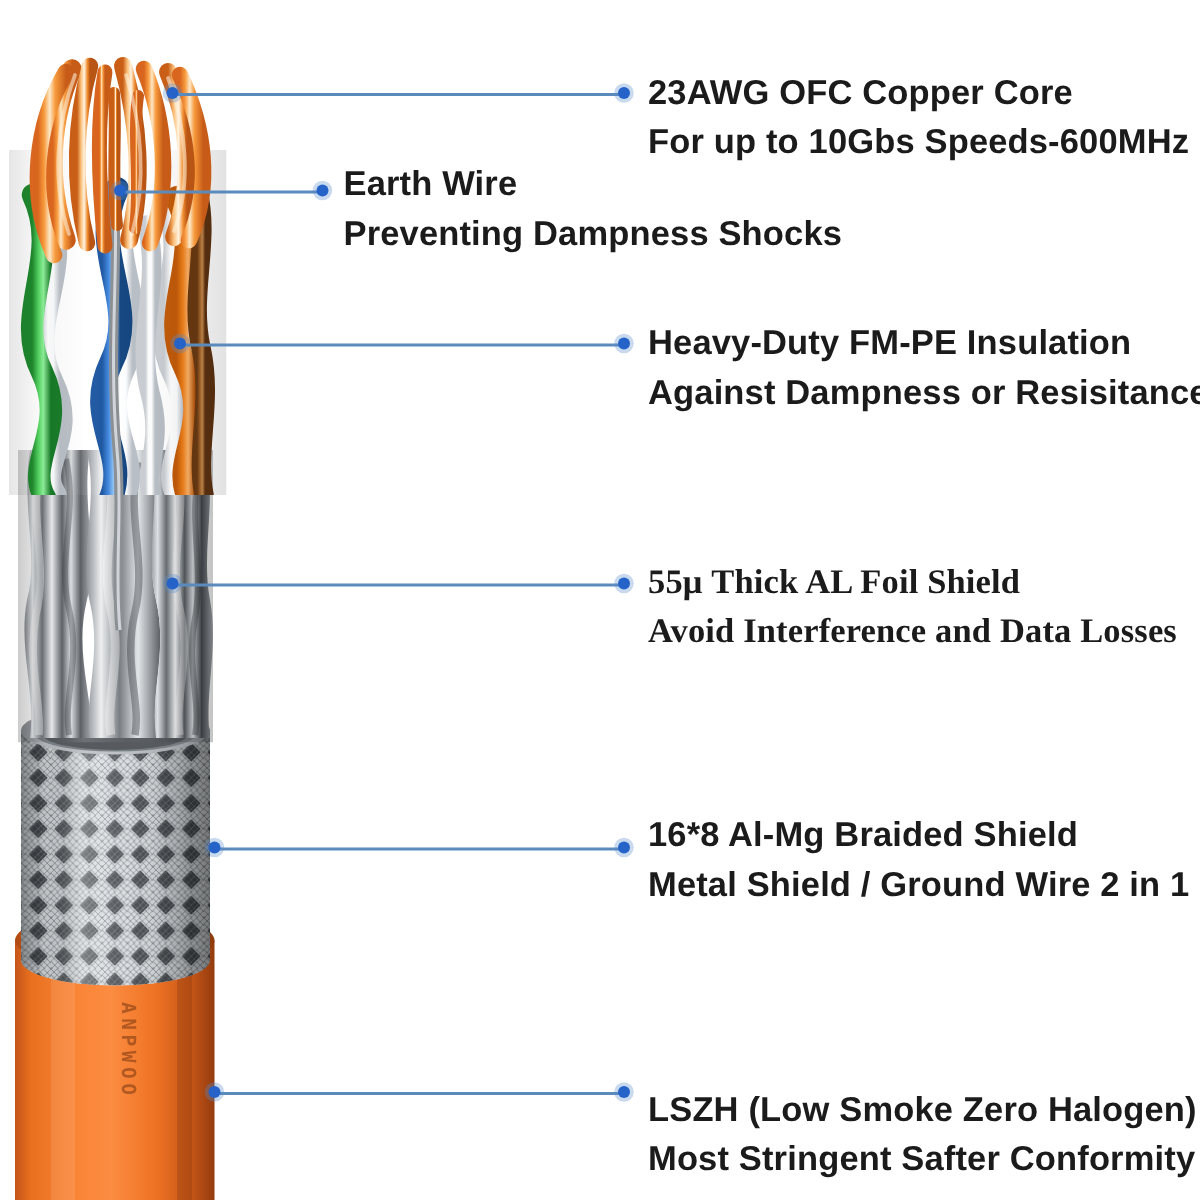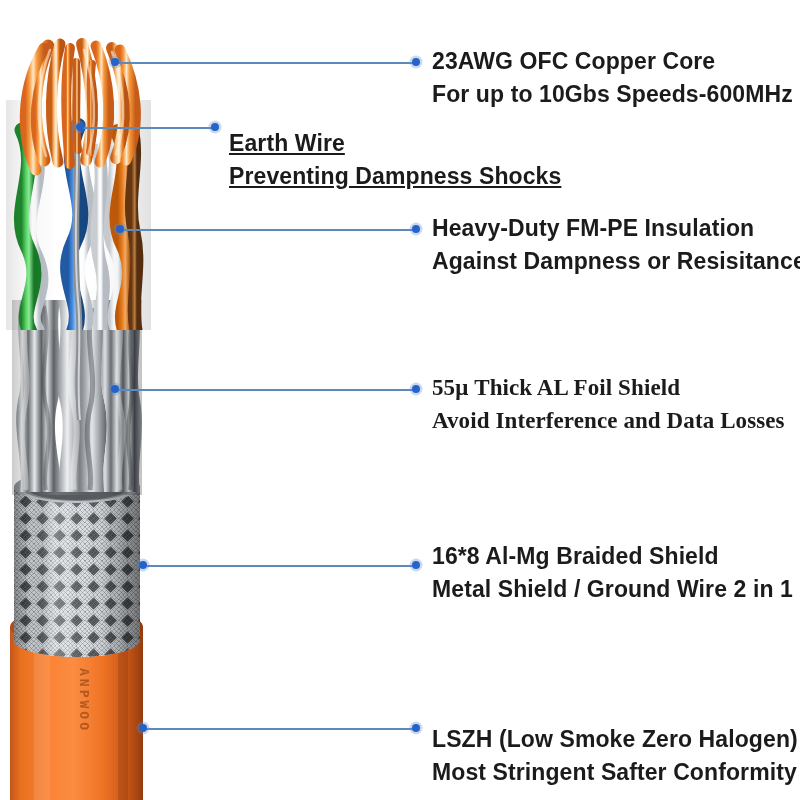--- a/index.html
+++ b/index.html
@@ -313,21 +313,21 @@
   <div class="label" style="left:432px; top:45px;">
     <span>23AWG OFC Copper Core</span>
     <span class="l2">For up to 10Gbs Speeds-600MHz</span>
   </div>
 
   <div class="callout" style="left:80px; top:127px; width:135px;">
     <div class="line" style="width:135px;"></div>
     <div class="dot start"></div>
     <div class="dot end"></div>
   </div>
-  <div class="label" style="left:229px; top:127px;text-decoration:underline;">
+  <div class="label" style="left:229px; top:106px;">
     <span>Earth Wire</span>
     <span class="l2">Preventing Dampness Shocks</span>
   </div>
 
   <div class="callout" style="left:120px; top:229px; width:296px;">
     <div class="line" style="width:296px;"></div>
     <div class="dot start"></div>
     <div class="dot end"></div>
   </div>
   <div class="label" style="left:432px; top:212px;">

